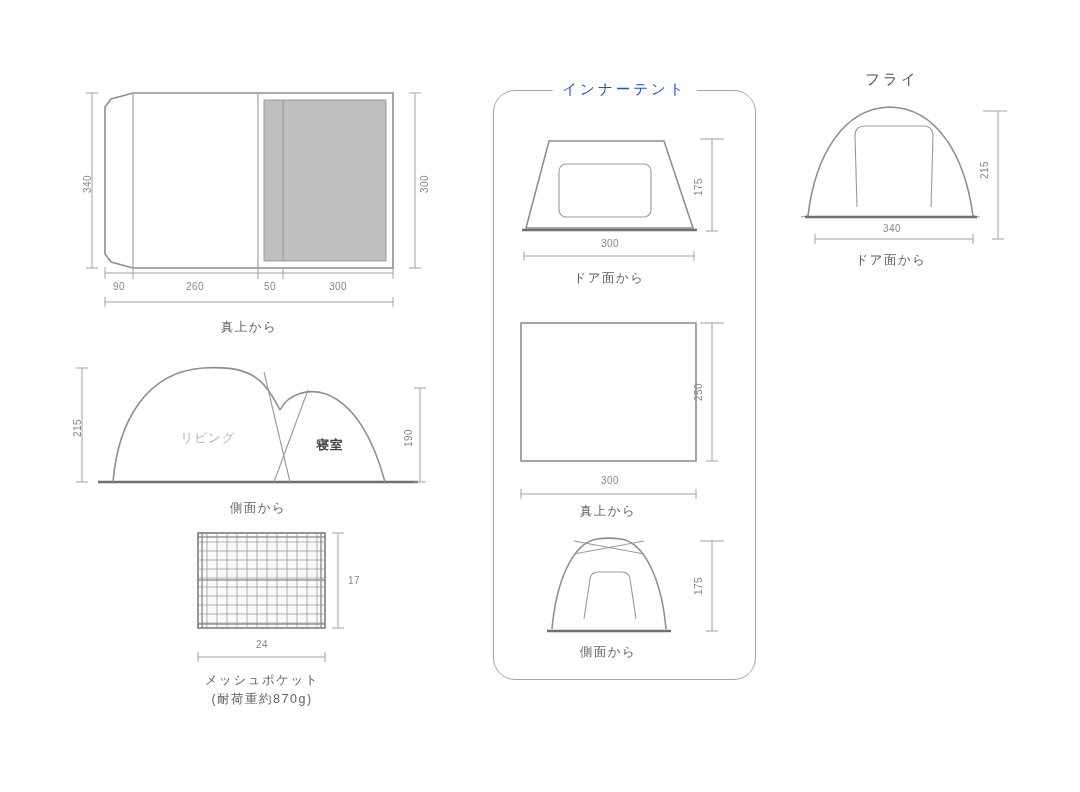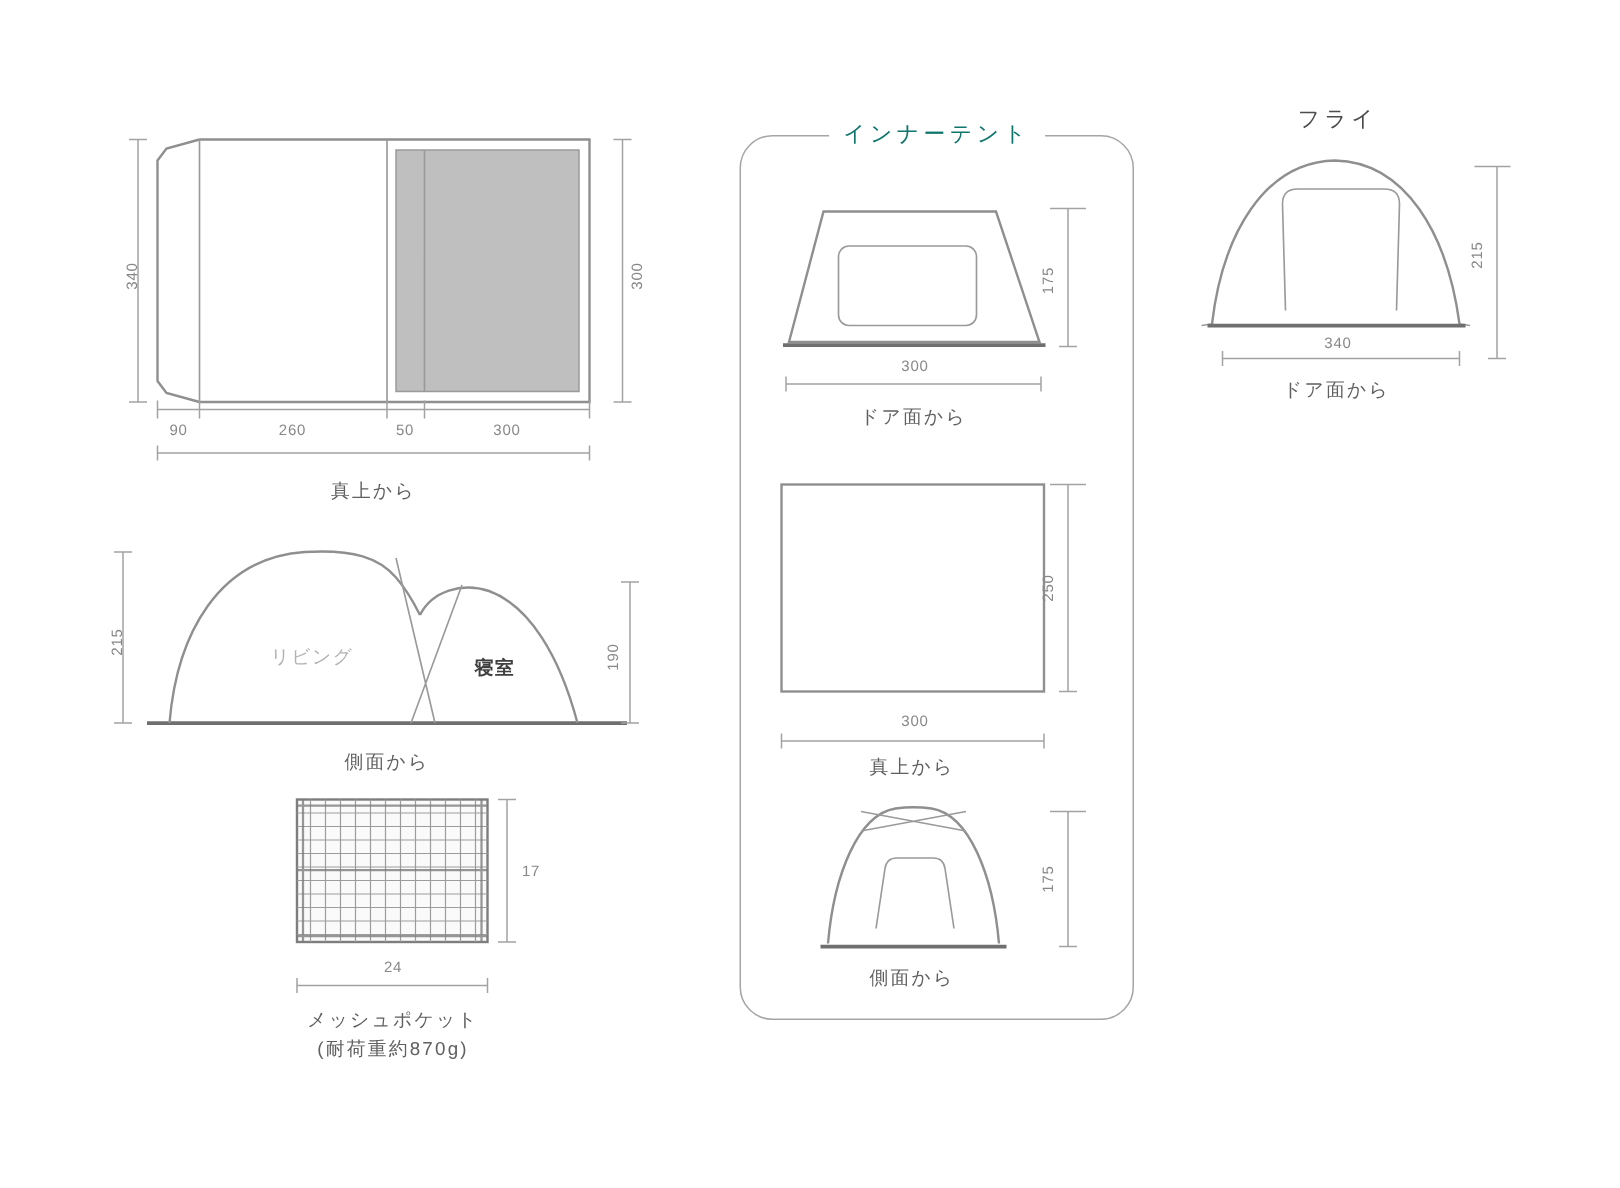--- a/index.html
+++ b/index.html
@@ -13,21 +13,21 @@
   .room-light{font-size:12.5px;fill:#b2b2b2;letter-spacing:1px}
   .room-dark{font-size:12.5px;fill:#3f3f3f;font-weight:bold;letter-spacing:1px}
   .ln{fill:none;stroke:#8f8f8f;stroke-width:1.6}
   .ln2{fill:none;stroke:#9a9a9a;stroke-width:1.1}
   .base{fill:none;stroke:#6f6f6f;stroke-width:2.5}
   .dimln{fill:none;stroke:#a2a2a2;stroke-width:1}
   .grid-thin{fill:none;stroke:#9c9c9c;stroke-width:.8}
   .grid-bold{fill:none;stroke:#7d7d7d;stroke-width:1.5}
   .shaded{fill:#bfbfbf;stroke:#9a9a9a;stroke-width:1}
   .panel{position:absolute;left:493px;top:90px;width:263px;height:590px;border:1.6px solid #a5a5a5;border-radius:22px;background:#ffffff}
-  .panel-title{position:absolute;top:-11px;left:50%;transform:translateX(-50%);background:#ffffff;padding:0 10px;font-size:14.5px;color:#0f766e;letter-spacing:3px;white-space:nowrap}
+  .panel-title{position:absolute;top:-11px;left:50%;transform:translateX(-50%);background:#ffffff;padding:0 10px;font-size:14.5px;color:#1d4ed8;letter-spacing:3px;white-space:nowrap}
   .fly-title{font-size:14.5px;fill:#4c4c4c;letter-spacing:3px}
 </style>
 </head>
 <body>
 
 <div class="stage">
 
   <svg class="abs" style="left:78px;top:55px" width="365" height="290" viewBox="0 0 365 290">
     <g>
       <path class="ln" d="M55 38 H315 V213 H55 M55 38 L33 44 L27 52 V199 L33 207 L55 213"></path>

